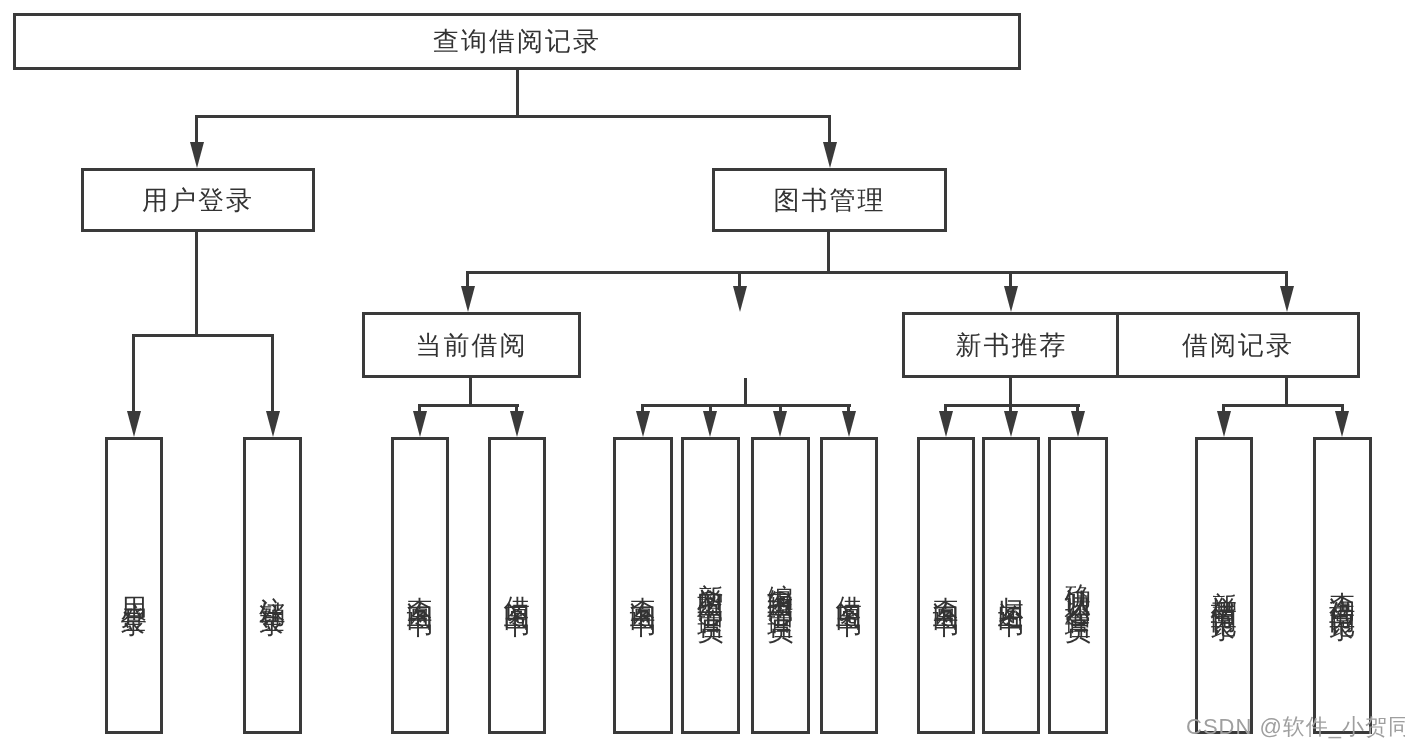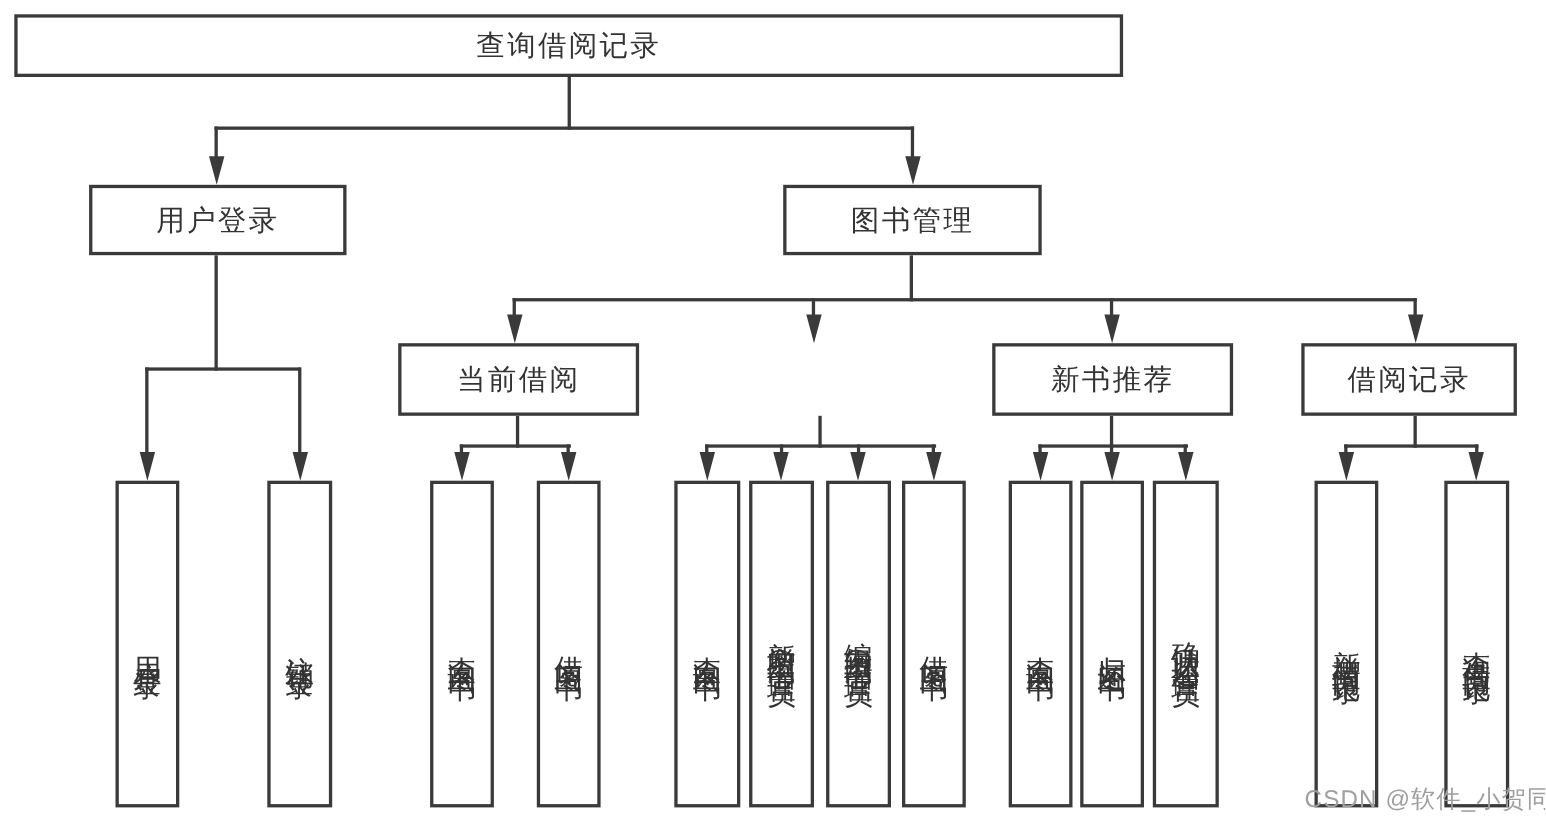--- a/index.html
+++ b/index.html
@@ -137,21 +137,21 @@
   <div class="node" style="left:712px;top:168px;width:235px;height:64px">
     <span class="lbl">图书管理</span>
   </div>
 
   <div class="node" style="left:362px;top:312px;width:219px;height:66px">
     <span class="lbl">当前借阅</span>
   </div>
   <div class="node" style="left:902px;top:312px;width:219px;height:66px">
     <span class="lbl">新书推荐</span>
   </div>
-  <div class="node" style="left:1183px;top:312px;width:196px;height:66px">
+  <div class="node" style="left:1116px;top:312px;width:244px;height:66px">
     <span class="lbl">借阅记录</span>
   </div>
 
   <div class="node v" style="left:105px;top:437px;width:58px;height:297px">
     <span class="lbl">用户登录</span>
   </div>
   <div class="node v" style="left:243px;top:437px;width:59px;height:297px">
     <span class="lbl">注销登录</span>
   </div>
 

